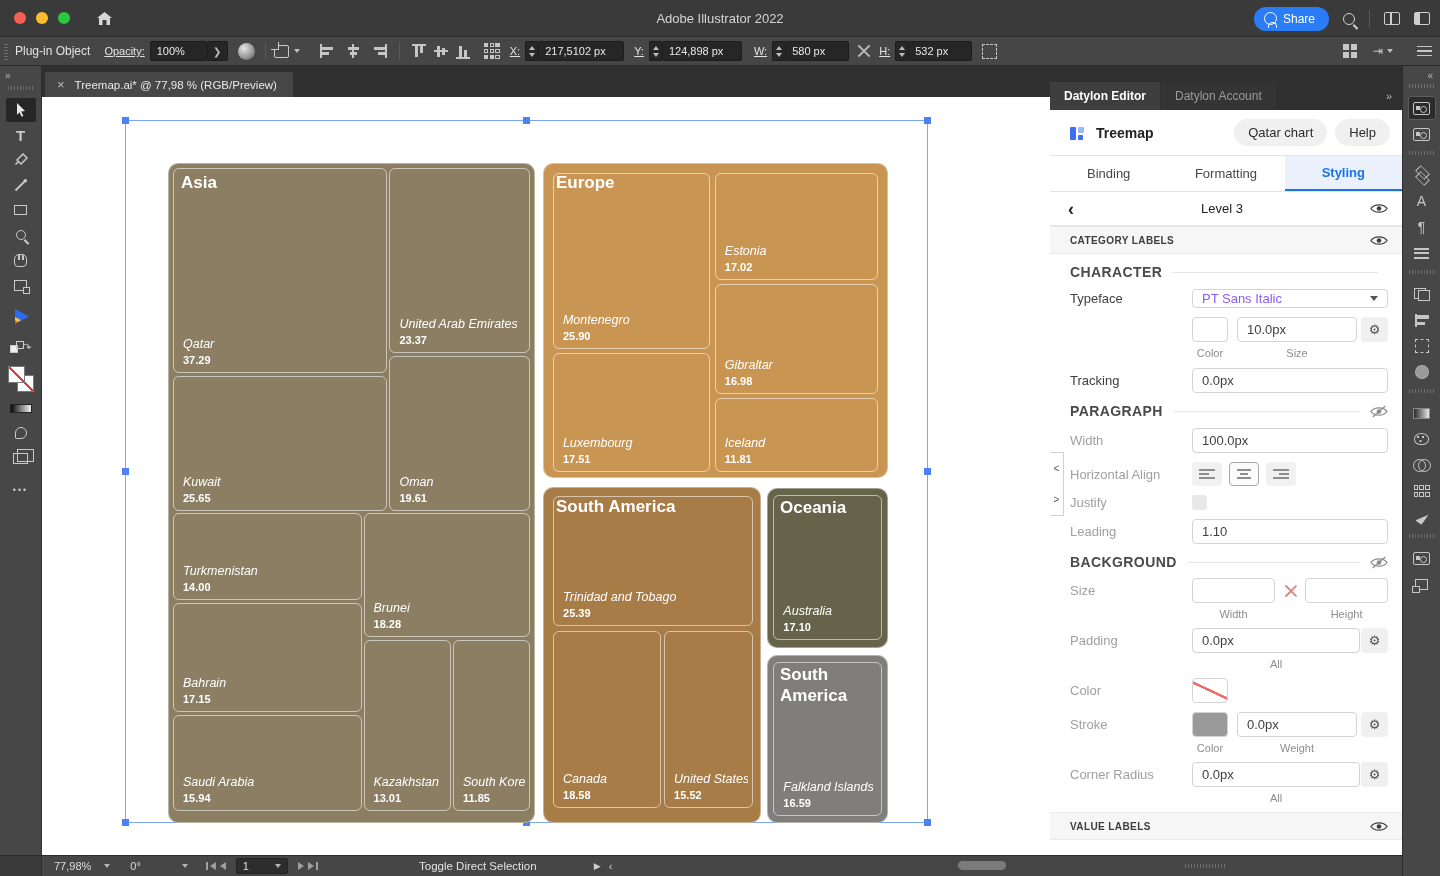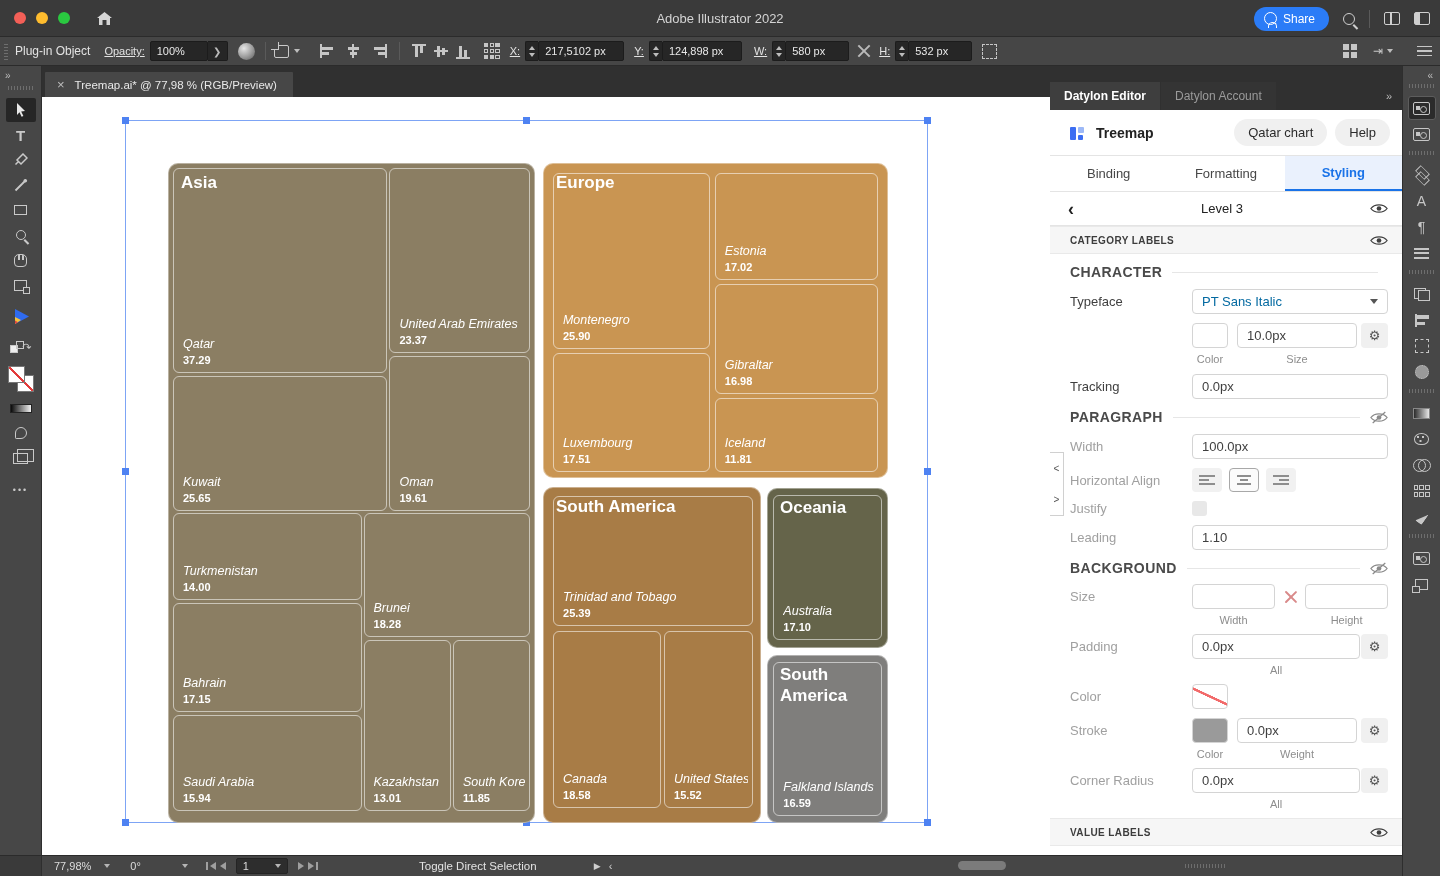--- a/index.html
+++ b/index.html
@@ -138,21 +138,21 @@
   .psec{height:28px;display:flex;align-items:center;background:#f6f6f6;border-top:1px solid #e9e9e9;border-bottom:1px solid #e9e9e9;padding:0 14px 0 20px;font-size:10px;font-weight:bold;letter-spacing:.4px;color:#3d3d3d}
   .psub{display:flex;align-items:center;margin:10px 14px 8px 20px;font-size:14px;font-weight:bold;letter-spacing:.4px;color:#4a4a4a}
   .psub .rule{flex:1;height:1px;background:#e6e6e6;margin:0 10px}
   .eye{width:18px;height:13px;color:#3f3f3f}
   .eye.off{color:#8a8a8a}
   .grow{flex:1}
   .prow{display:flex;align-items:center;padding:0 14px 0 20px;margin:9px 0}
   .plabel{width:122px;color:#3f3f3f;flex-shrink:0}
   .plabel.dim{color:#a0a0a0}
   .pin{height:25px;border:1px solid #d4d4d4;border-radius:4px;background:#fff;display:flex;align-items:center;padding:0 9px;color:#3f3f3f}
-  .ddown{height:25px;border:1px solid #d4d4d4;border-radius:4px;background:#fff;display:flex;align-items:center;padding:0 0 0 9px;color:#0369a1}
+  .ddown{height:19px;border:1px solid #d4d4d4;border-radius:4px;background:#fff;display:flex;align-items:center;padding:0 0 0 9px;color:#8b5cf6}
   .dcaret{width:0;height:0;border-left:4px solid transparent;border-right:4px solid transparent;border-top:5px solid #555;margin:0 9px 0 auto}
   .gearbtn{width:27px;height:25px;background:#f0f0f0;border-radius:4px;display:flex;align-items:center;justify-content:center;color:#555;font-size:13px;margin-left:auto}
   .sublbls{display:flex;padding:0 14px 0 142px;margin:-4px 0 8px;font-size:11px;color:#8d8d8d}
   .swatch{width:36px;height:25px;border:1px solid #d4d4d4;border-radius:4px;background:#fff}
   .swatch.none{background-image:linear-gradient(25deg,transparent 46%,#f26a6a 47%,#f26a6a 53%,transparent 54%)}
   .swatch.gray{background:#9a9a9a}
   .albtn{width:30px;height:24px;background:#f1f1f1;border-radius:4px;display:flex;flex-direction:column;justify-content:center;gap:2.5px;padding:0 7px;margin-right:7px}
   .albtn b{height:1.8px;background:#8e8e8e;display:block}
   .albtn.al b:nth-child(2){width:60%}.albtn.al{align-items:stretch}
   .albtn.ac{border:1px solid #a8a8a8;background:#fbfbfb;align-items:center}.albtn.ac b{width:100%}.albtn.ac b:nth-child(2){width:60%}

